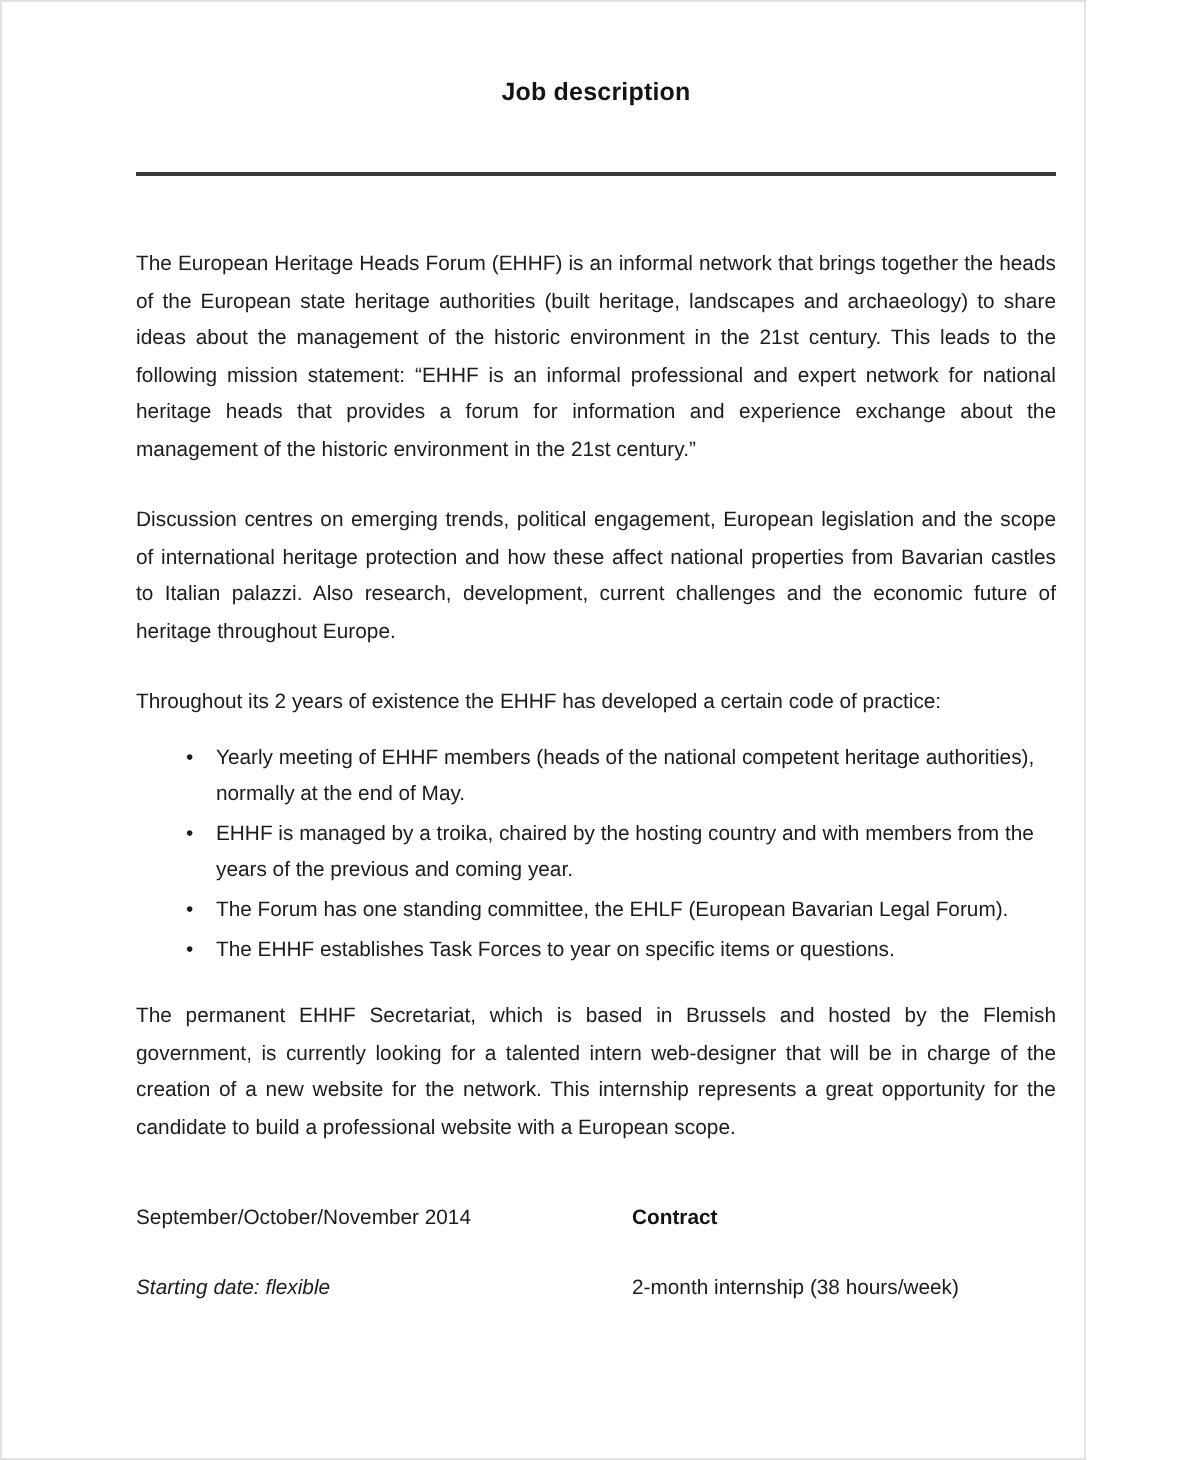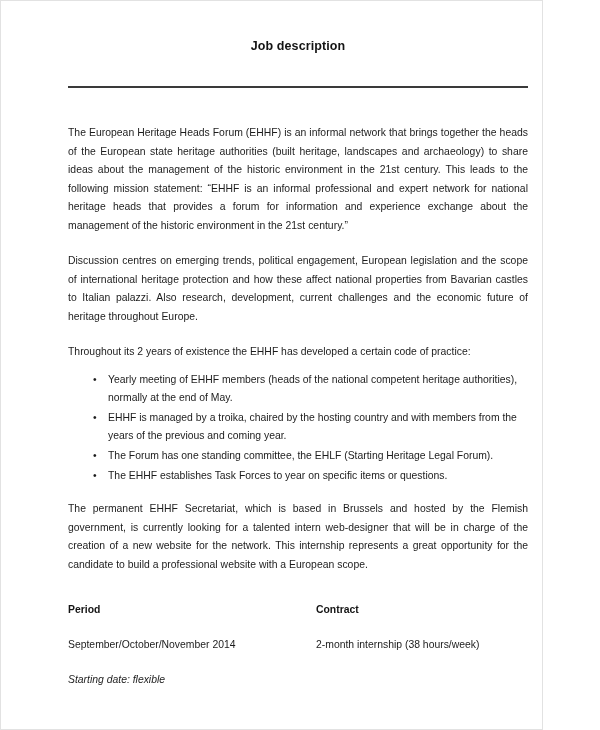--- a/index.html
+++ b/index.html
@@ -147,33 +147,32 @@
         <li>
           <span class="marker">•</span>
           <span>Yearly meeting of EHHF members (heads of the national competent heritage authorities), normally at the end of May.</span>
         </li>
         <li>
           <span class="marker">•</span>
           <span>EHHF is managed by a troika, chaired by the hosting country and with members from the years of the previous and coming year.</span>
         </li>
         <li>
           <span class="marker">•</span>
-          <span>The Forum has one standing committee, the EHLF (Starting Heritage Legal Forum).</span>
+          <span>The Forum has one standing committee, the EHLF (European Bavarian Legal Forum).</span>
         </li>
         <li>
           <span class="marker">•</span>
           <span>The EHHF establishes Task Forces to year on specific items or questions.</span>
         </li>
       </ul>
 
       <p class="para tight">The permanent EHHF Secretariat, which is based in Brussels and hosted by the Flemish government, is currently looking for a talented intern web-designer that will be in charge of the creation of a new website for the network. This internship represents a great opportunity for the candidate to build a professional website with a European scope.</p>
 
       <div class="two-col">
         <div class="col-left">
-          <div class="col-head">Period</div>
           <div class="col-val">September/October/November 2014</div>
           <div class="col-note">Starting date: flexible</div>
         </div>
         <div class="col-right">
           <div class="col-head">Contract</div>
           <div class="col-val">2-month internship (38 hours/week)</div>
         </div>
       </div>
 
     </div>

